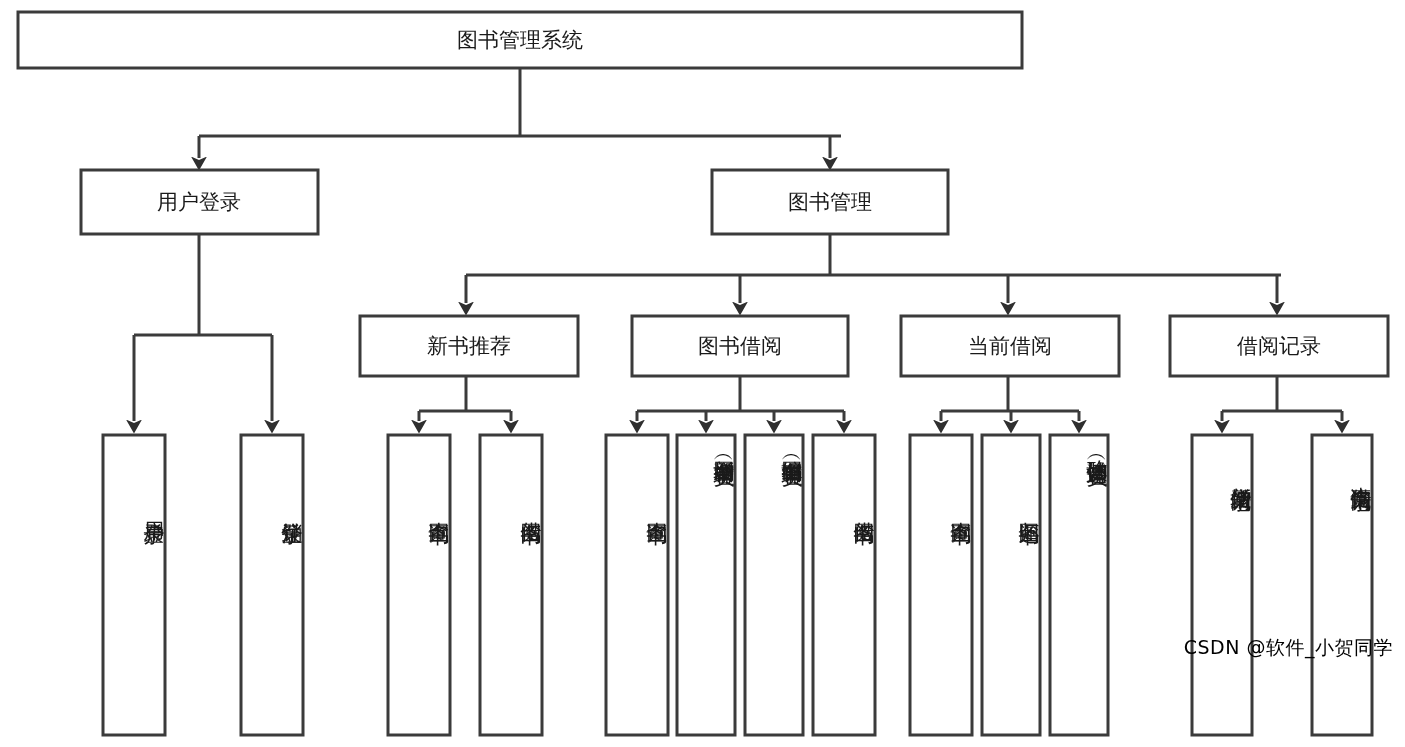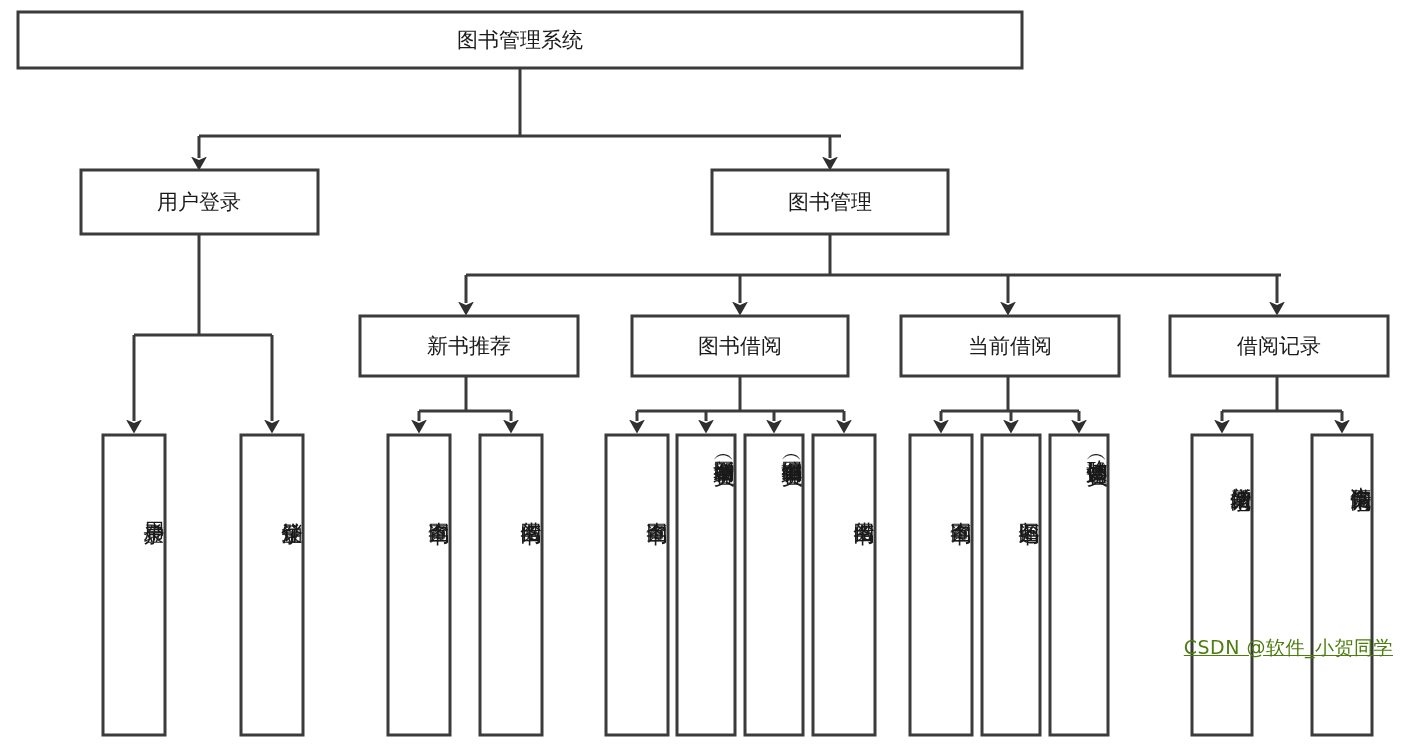--- a/index.html
+++ b/index.html
@@ -65,24 +65,23 @@
     white-space: nowrap;
     text-align: center;
     pointer-events: none;
   }
   .watermark {
     position: absolute;
     right: 12px;
     bottom: 6px;
     font-family: "DejaVu Sans", "Liberation Sans", sans-serif;
     font-size: 19px;
-    color: #4d7c0f;
+    color: #000000;
     white-space: nowrap;
     letter-spacing: 0.5px;
-    text-decoration: underline;
   }
 </style>
 </head>
 <body>
 
 <div id="diagram-root">
 
   <svg class="flow" viewBox="0 0 1405 747">
     <defs>
       <marker id="solid-arrow" markerWidth="14" markerHeight="16" refX="1.5" refY="8" orient="auto" markerUnits="userSpaceOnUse">

